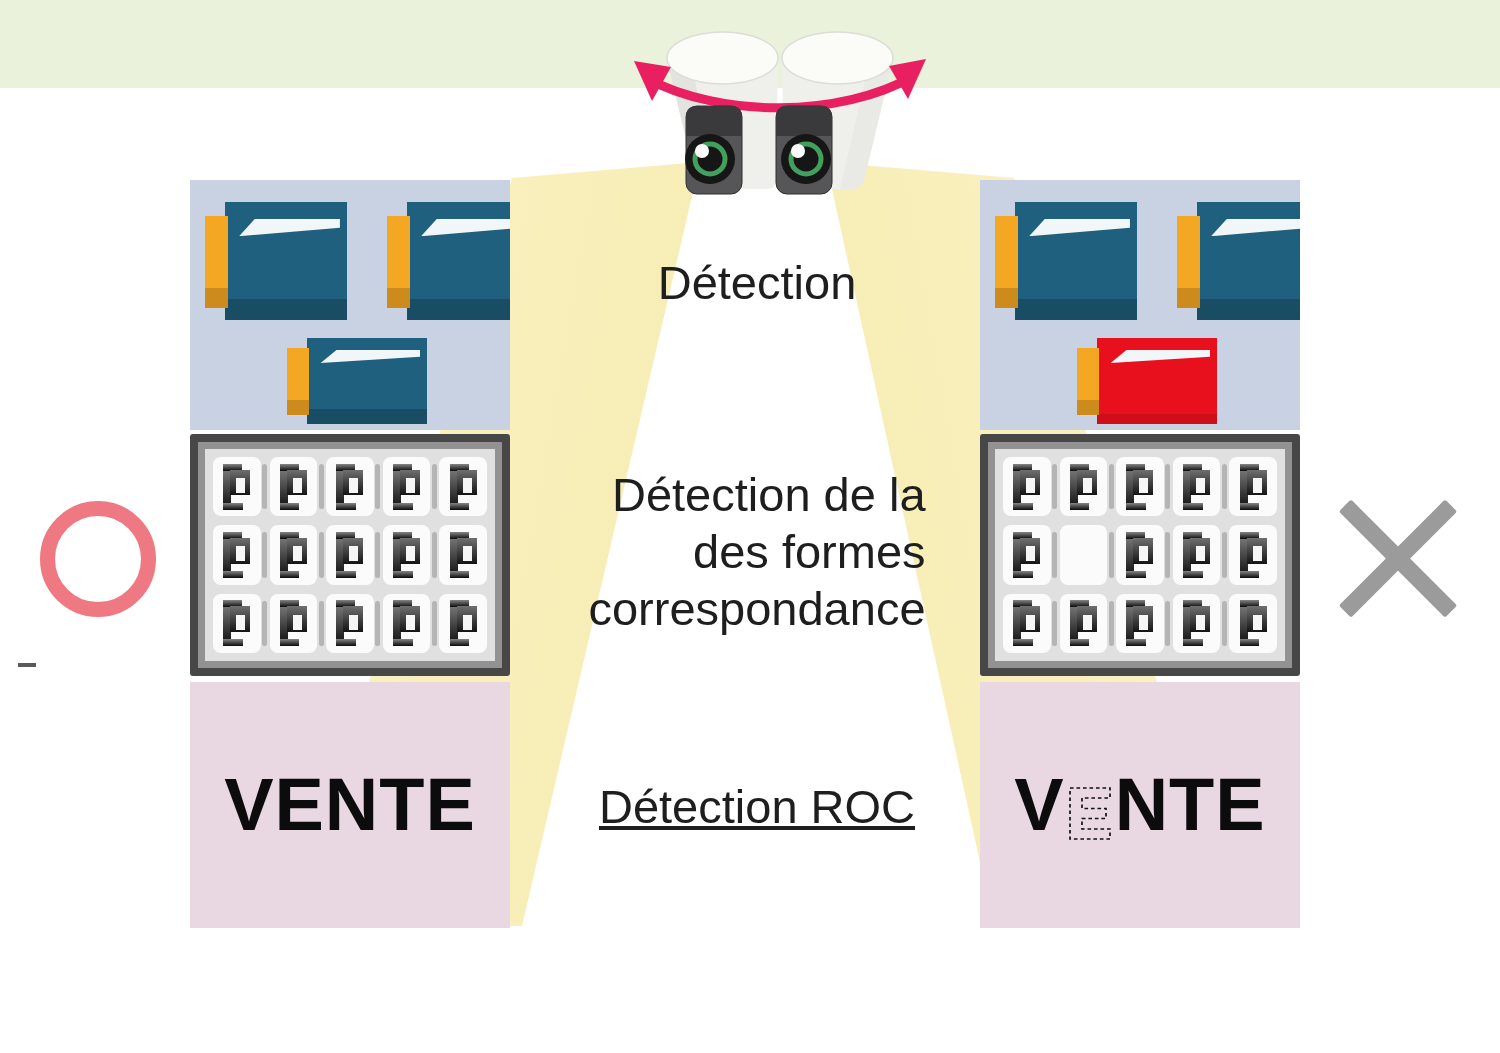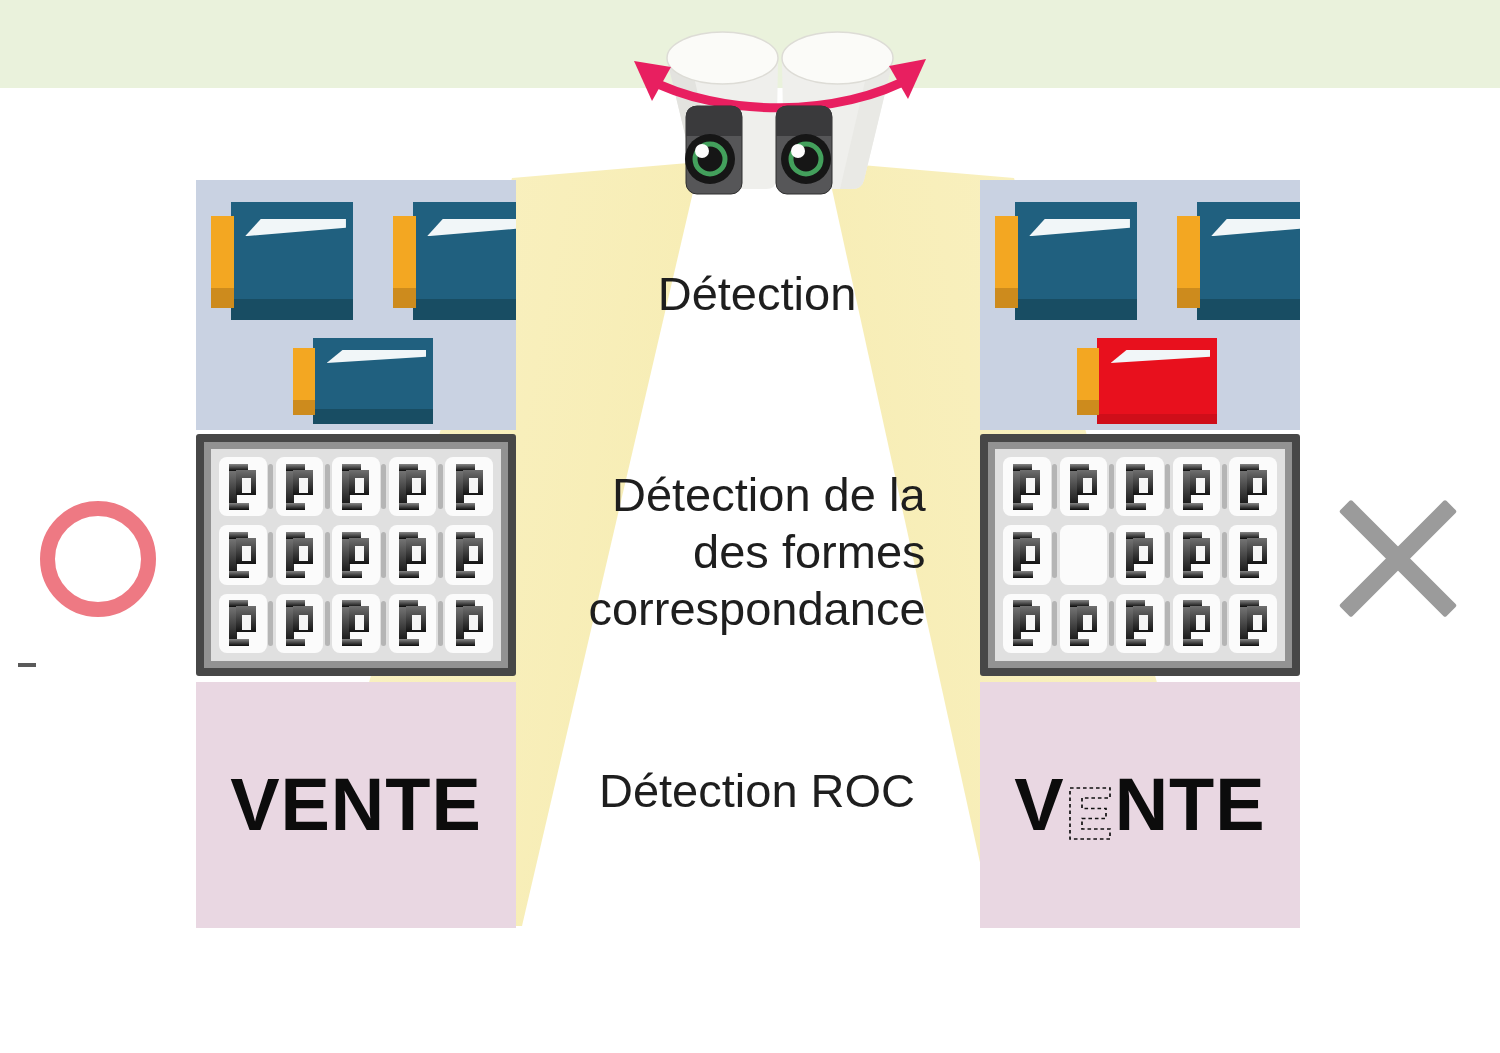--- a/index.html
+++ b/index.html
@@ -7,21 +7,21 @@
          font-family:"Liberation Sans",sans-serif;}
   .band{position:absolute;left:0;top:0;width:1500px;height:88px;background:var(--band);}
   
   .beam{position:absolute;inset:0;z-index:1;}
   .beam.left{background:linear-gradient(100deg,#fbf4cc 10%,#f4e8a4 70%);
     clip-path:polygon(700px 162px,522px 926px,300px 926px,512px 178px);}
   .beam.right{background:linear-gradient(260deg,#fbf4cc 10%,#f4e8a4 70%);
     clip-path:polygon(826px 162px,1014px 178px,1226px 926px,994px 926px);}
   
   .col{position:absolute;top:180px;width:320px;height:748px;z-index:2;}
-  .col.left{left:196px;} .col.right{left:980px;}
+  .col.left{left:190px;} .col.right{left:980px;}
   .panel-top{position:absolute;left:0;top:0;width:320px;height:250px;background:var(--panel_blue);overflow:hidden;}
   .box{position:absolute;}
   .box .body{position:absolute;left:14%;top:0;right:0;bottom:0;}
   .box.teal .body{background:linear-gradient(180deg,var(--teal) 0 82%,#184d63 82% 100%);}
   .box.red  .body{background:linear-gradient(180deg,var(--red) 0 88%,#cf0e19 88% 100%);}
   .box .stripe{position:absolute;left:24%;right:5%;top:14%;height:15%;background:#f1f6f8;
     clip-path:polygon(16% 0,100% 0,100% 52%,0 100%);}
   .box .tab{position:absolute;left:0;top:12%;width:16%;height:78%;
     background:linear-gradient(180deg,var(--orange) 0 78%,#cd8b1d 78% 100%);}
   
@@ -42,23 +42,23 @@
   .glyph .counter{position:absolute;left:13px;top:31%;width:9px;height:33%;background:#f6f6f6;}
   
   .panel-vente{position:absolute;left:0;top:502px;width:320px;height:246px;background:var(--panel_pink);
     display:flex;align-items:center;justify-content:center;}
   .vente-text{font-weight:bold;font-size:74px;letter-spacing:1px;color:#0c0c0c;line-height:1;}
   .vente-broken{display:flex;align-items:flex-end;}
   .vente-broken svg{display:block;margin:0 2px 1px 2px;}
   
   .label{position:absolute;left:757px;transform:translateX(-50%);z-index:3;
     color:#1e1e1e;font-size:47px;line-height:58px;text-align:center;white-space:nowrap;}
-  .label.l-colors{top:265px;}
+  .label.l-colors{top:254px;}
   .label.l-shapes{top:466px;line-height:57px;text-align:right;}
-  .label.l-ocr{top:762px;}
+  .label.l-ocr{top:778px;text-decoration:underline;}
   
   .ok-ring{position:absolute;left:40px;top:501px;width:116px;height:116px;border-radius:50%;
     border:15px solid var(--ok);box-sizing:border-box;z-index:2;}
   .ng-cross{position:absolute;left:1322px;top:483px;width:152px;height:152px;z-index:2;}
   .ng-cross i{position:absolute;left:1px;top:67px;width:150px;height:17px;background:var(--ng);border-radius:2px;}
   .ng-cross i.b1{transform:rotate(45deg);} .ng-cross i.b2{transform:rotate(-45deg);}
   .stray-dash{position:absolute;left:18px;top:663px;width:18px;height:4px;background:#5a5a5a;z-index:2;}
   
   .camera{position:absolute;left:630px;top:8px;width:300px;height:200px;z-index:4;}
 </style>

